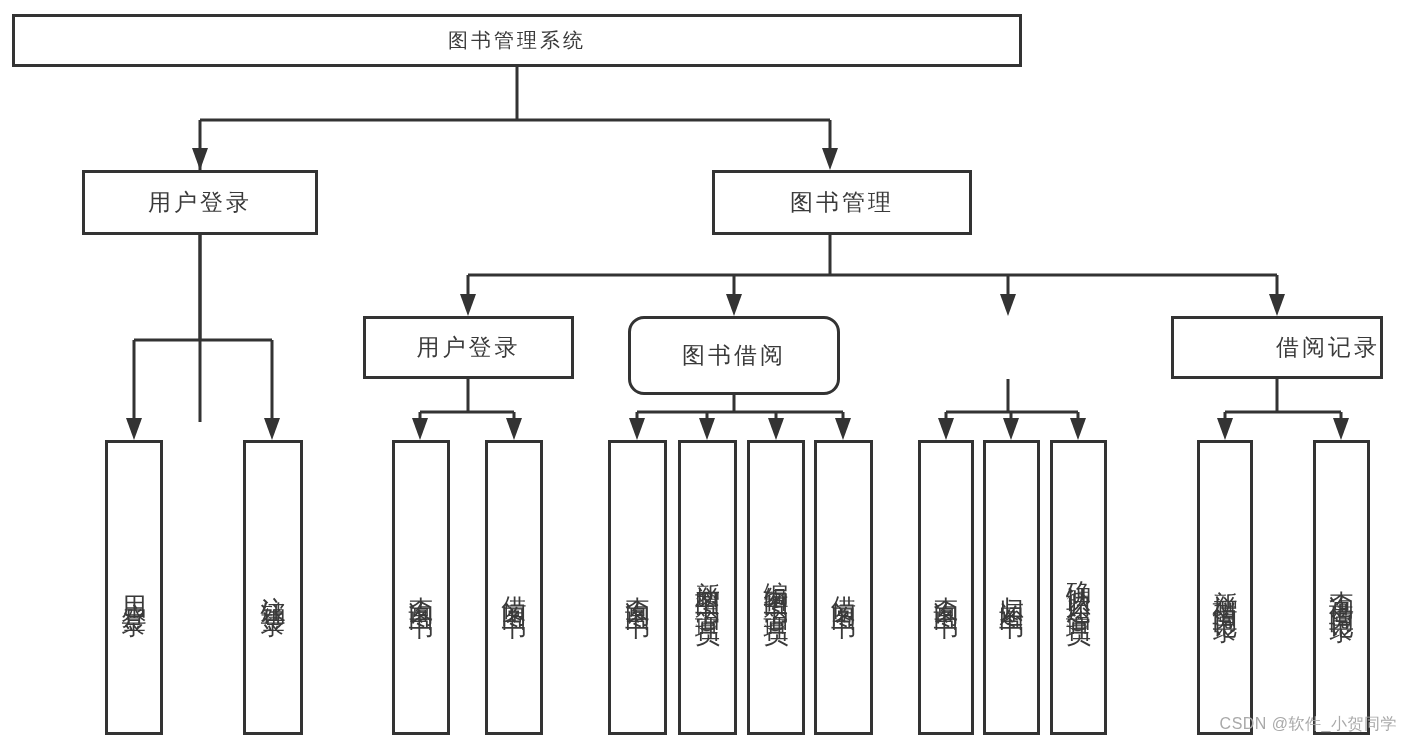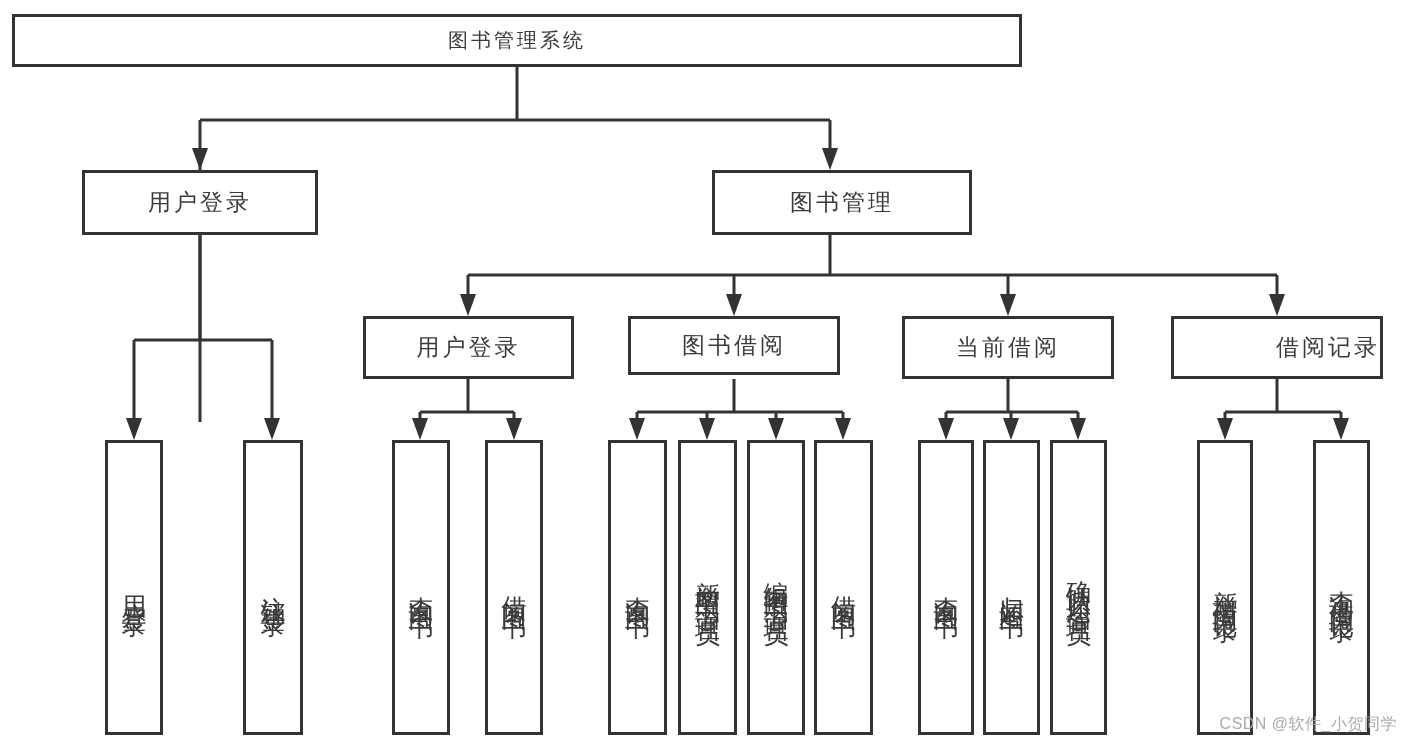--- a/index.html
+++ b/index.html
@@ -27,21 +27,21 @@
     align-items: center;
     justify-content: center;
     z-index: 2;
     text-align: center;
   }
   .h-box { font-size: 23px; letter-spacing: 3px; }
   .n-root { left: 12px; top: 14px; width: 1010px; height: 53px; font-size: 20px; text-align: center; }
   .n-login { left: 82px;  top: 170px; width: 236px; height: 65px; }
   .n-mgmt  { left: 712px; top: 170px; width: 260px; height: 65px; }
   .n-m0 { left: 363px;  top: 316px; width: 211px; height: 63px; }
-  .n-m1 { left: 628px;  top: 316px; width: 212px; height: 59px; }
+  .n-m1 { left: 628px;  top: 316px; width: 212px; height: 79px; border-radius: 16px; }
   .n-m2 { left: 902px;  top: 316px; width: 212px; height: 63px; }
   .n-m3 { left: 1171px; top: 316px; width: 212px; height: 63px; justify-content: flex-end; }
   .leaf { top: 440px; height: 295px; }
   .leaf .v-text {
     writing-mode: vertical-rl;
     font-size: 25px;
     letter-spacing: 6px;
     line-height: 1;
     white-space: nowrap;
   }
@@ -123,23 +123,20 @@
   <div class="box h-box n-mgmt">
     <span>图书管理</span>
   </div>
 
   <div class="box h-box n-m0">
     <span>用户登录</span>
   </div>
   <div class="box h-box n-m1">
     <span>图书借阅</span>
   </div>
-  <div class="box h-box n-m2">
-    <span>当前借阅</span>
-  </div>
   <div class="box h-box n-m3">
     <span>借阅记录</span>
   </div>
 
   <div class="box leaf n-a0">
     <span class="v-text">用户登录</span>
   </div>
   <div class="box leaf n-a1">
     <span class="v-text">注销登录</span>
   </div>

